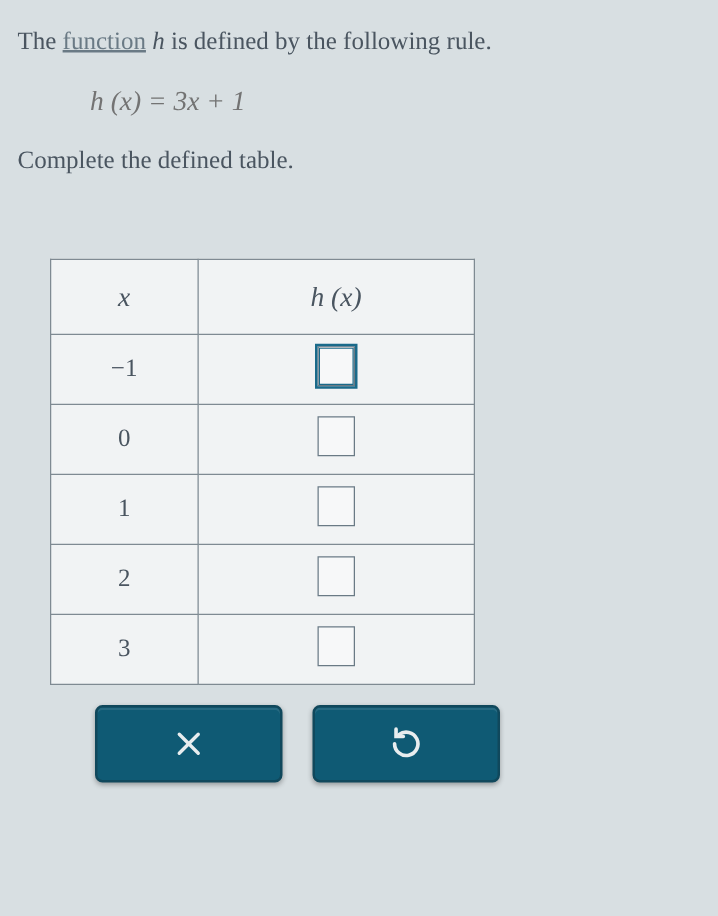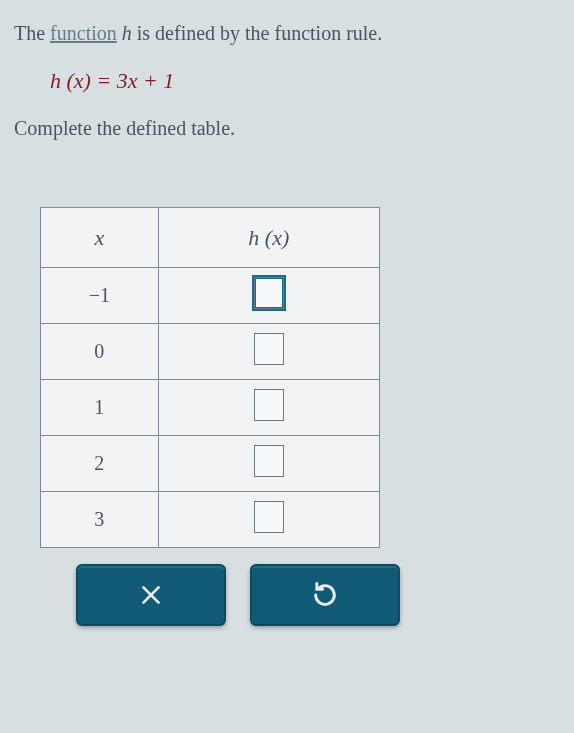--- a/index.html
+++ b/index.html
@@ -10,22 +10,22 @@
     color: #4a5560;
     padding: 18px 14px;
   }
   .problem-text { font-size: 20px; line-height: 1.5; color: #4a5560; }
   .problem-text p { margin-bottom: 16px; }
   .link { color: #6a7a85; text-decoration: underline; }
   .italic { font-style: italic; }
   .formula {
     font-style: italic;
     font-size: 22px;
-    margin: 10px 0 18px 36px;
-    color: #7f1d1d;
+    margin: 10px 0 18px 58px;
+    color: #737373;
   }
   .table-wrap { margin-top: 64px; margin-left: 26px; }
   table.function-table {
     border-collapse: collapse;
     width: 340px;
     background: #f1f3f4;
   }
   table.function-table th,
   table.function-table td {
     border: 1px solid #7f8a92;
@@ -71,21 +71,21 @@
     cursor: pointer;
     color: #e8edef;
   }
   .btn svg { display: block; }
 </style>
 </head>
 <body>
 
 <div class="problem-text">
   <p>
-    <span>The </span><span class="link">function</span><span> </span><span class="italic">h</span><span> is defined by the function rule.</span>
+    <span>The </span><span class="link">function</span><span> </span><span class="italic">h</span><span> is defined by the following rule.</span>
   </p>
   <p class="formula">h (x) = 3x + 1</p>
   <p>Complete the defined table.</p>
 </div>
 
 <div class="table-wrap">
   <table class="function-table">
     <thead>
       <tr>
         <th>x</th>

